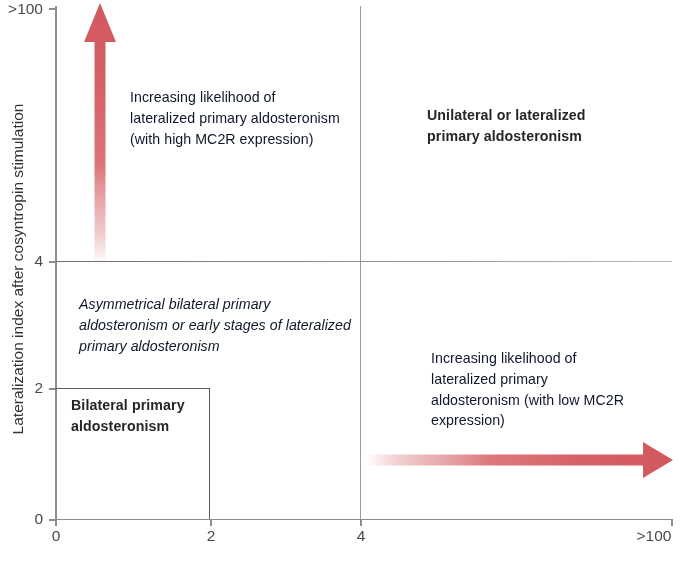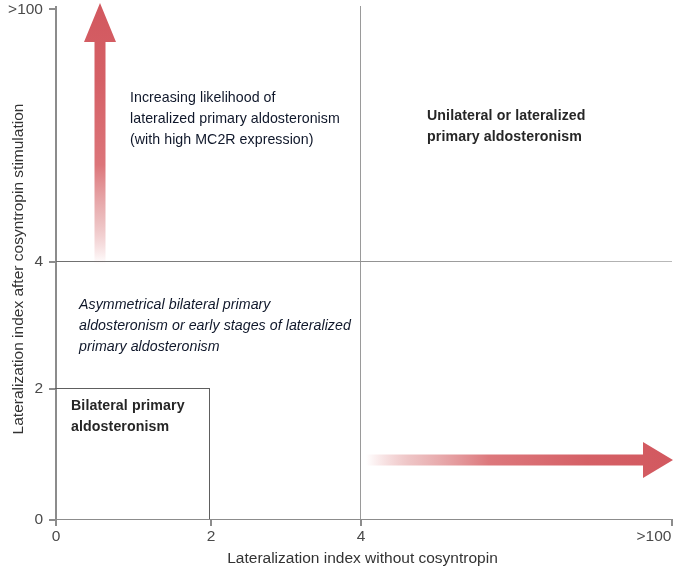--- a/index.html
+++ b/index.html
@@ -234,20 +234,20 @@
     </defs>
     <path d="M 0 16.5 L 277 16.5 L 277 4 L 307 22 L 277 40 L 277 27.5 L 0 27.5 Z" fill="url(#gradRight)"></path>
   </svg>
 
   <div class="note" id="note-top-left">Increasing likelihood of lateralized primary aldosteronism (with high MC2R expression)</div>
 
   <div class="note bold" id="note-top-right">Unilateral or lateralized primary aldosteronism</div>
 
   <div class="note" id="note-mid-left">Asymmetrical bilateral primary aldosteronism or early stages of lateralized primary aldosteronism</div>
 
+  <div class="note" id="note-bottom-right">Increasing likelihood of lateralized primary aldosteronism (with low MC2R expression)</div>
 
   <div class="note bold" id="note-box-label">Bilateral primary aldosteronism</div>
 
-  <div class="axis-title" id="x-axis-title">Lateralization index without cosyntropin</div>
 
   <div class="axis-title" id="y-axis-title">Lateralization index after cosyntropin stimulation</div>
 
 </div>
 
 </body></html>

